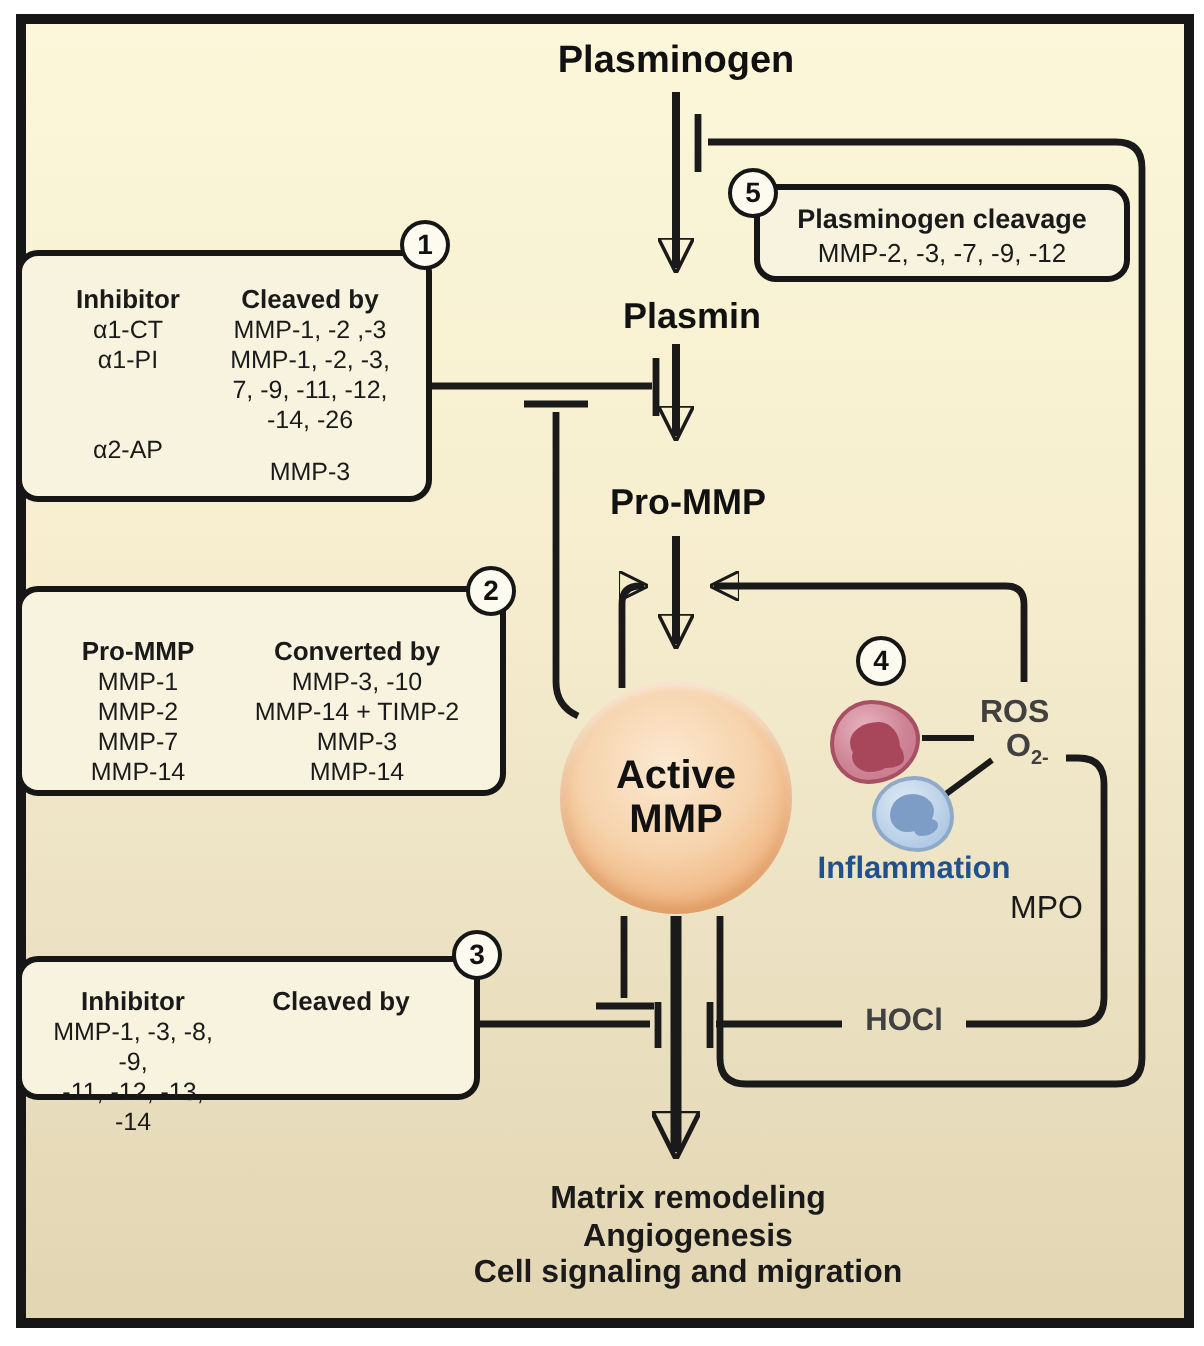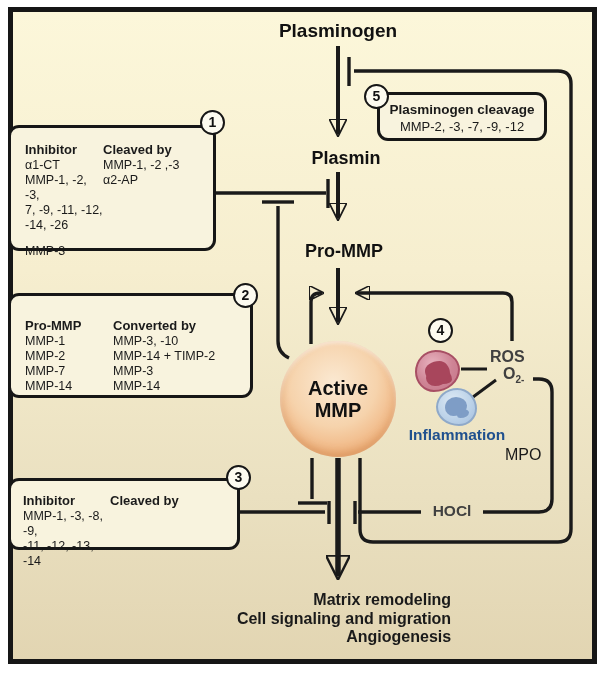--- a/index.html
+++ b/index.html
@@ -9,29 +9,29 @@
   }
   .frame{
     position:absolute;left:8px;top:7px;width:579px;height:647px;
     border:5px solid #161616;
     background:linear-gradient(180deg,#FCF7DA 0%,#F6EECF 40%,#EAE0C0 75%,#E2D5B2 100%);
   }
   svg.lines{position:absolute;left:0;top:0;width:602px;height:673px;pointer-events:none;}
   svg.lines path, svg.lines line{stroke:#1a1a1a;fill:none;}
 
   .txt{position:absolute;white-space:nowrap;}
-  .ctr{transform:translateX(-50%);text-align:right;}
+  .ctr{transform:translateX(-50%);text-align:center;}
   .node{font-weight:bold;font-size:18px;color:#111;}
   .big{font-size:19px;}
   .red{color:#404040;font-weight:bold;}
   .blue{color:#20508E;font-weight:bold;}
 
   .abox{
     position:absolute;background:#F8F3DE;border:3px solid #161616;border-radius:11px;
-    box-sizing:border-box;font-size:12.5px;line-height:1.2;
+    box-sizing:border-box;font-size:12.5px;line-height:1.2;text-align:center;
   }
   .abox .grid{display:grid;column-gap:0;}
   .hdr{font-weight:bold;font-size:13px;}
   .ml{white-space:pre-line;}
 
   .badge{
     position:absolute;width:25px;height:25px;border-radius:50%;
     background:#FDFBF0;border:2.5px solid #161616;box-sizing:border-box;
     font-weight:bold;font-size:14px;text-align:center;line-height:20px;color:#111;
   }
@@ -119,20 +119,21 @@
   <div class="l">Active</div>
   <div class="l">MMP</div>
 </div>
 
 <div class="abox" style="left:8px;top:125px;width:208px;height:126px;padding:14px 6px 6px 14px;">
   <div class="grid" style="grid-template-columns:78px 1fr;">
     <div class="hdr">Inhibitor</div>
     <div class="hdr">Cleaved by</div>
     <div>α1-CT</div>
     <div>MMP-1, -2 ,-3</div>
+    <div>α1-PI</div>
     <div class="ml">MMP-1, -2, -3,
 7, -9, -11, -12,
 -14, -26</div>
     <div style="">α2-AP</div>
     <div style="margin-top:11px;">MMP-3</div>
   </div>
 </div>
 
 <div class="abox" style="left:8px;top:293px;width:245px;height:105px;padding:22px 6px 6px 14px;">
   <div class="grid" style="grid-template-columns:88px 1fr;">
@@ -151,21 +152,21 @@
 
 <div class="abox" style="left:8px;top:478px;width:232px;height:72px;padding:12px 6px 6px 12px;">
   <div class="grid" style="grid-template-columns:87px 1fr;">
     <div class="hdr">Inhibitor</div>
     <div class="hdr">Cleaved by</div>
     <div class="ml">MMP-1, -3, -8, -9,
 -11, -12, -13, -14</div>
   </div>
 </div>
 
-<div class="abox" style="left:377px;top:92px;width:170px;height:49px;padding:7px 4px 4px 4px;text-align:center;">
+<div class="abox" style="left:377px;top:92px;width:188px;height:49px;padding:7px 4px 4px 4px;text-align:center;">
   <div class="hdr" style="font-size:13.5px;">Plasminogen cleavage</div>
   <div style="font-size:13px;margin-top:1px;">MMP-2, -3, -7, -9, -12</div>
 </div>
 
 <div class="badge" style="left:200px;top:110px;">1</div>
 <div class="badge" style="left:233px;top:283px;">2</div>
 <div class="badge" style="left:226px;top:465px;">3</div>
 <div class="badge" style="left:428px;top:318px;">4</div>
 <div class="badge" style="left:364px;top:84px;">5</div>
 
@@ -177,15 +178,15 @@
   </div>
 
 <div class="txt red" style="left:490px;top:348px;font-size:16px;">ROS</div>
 <div class="txt red" style="left:503px;top:365px;font-size:16px;"><span>O</span><sub class="o2">2-</sub></div>
 <div class="txt" style="left:505px;top:446px;font-size:16px;">MPO</div>
 <div class="txt red ctr" style="left:452px;top:502px;font-size:15.5px;">HOCl</div>
 <div class="txt blue ctr" style="left:457px;top:426px;font-size:15.5px;">Inflammation</div>
 
 <div class="txt ctr" style="left:344px;top:591px;font-weight:bold;font-size:16px;line-height:18.5px;">
   <div>Matrix remodeling</div>
+  <div>Angiogenesis</div>
   <div>Cell signaling and migration</div>
-  <div>Angiogenesis</div>
 </div>
 
 </body></html>

